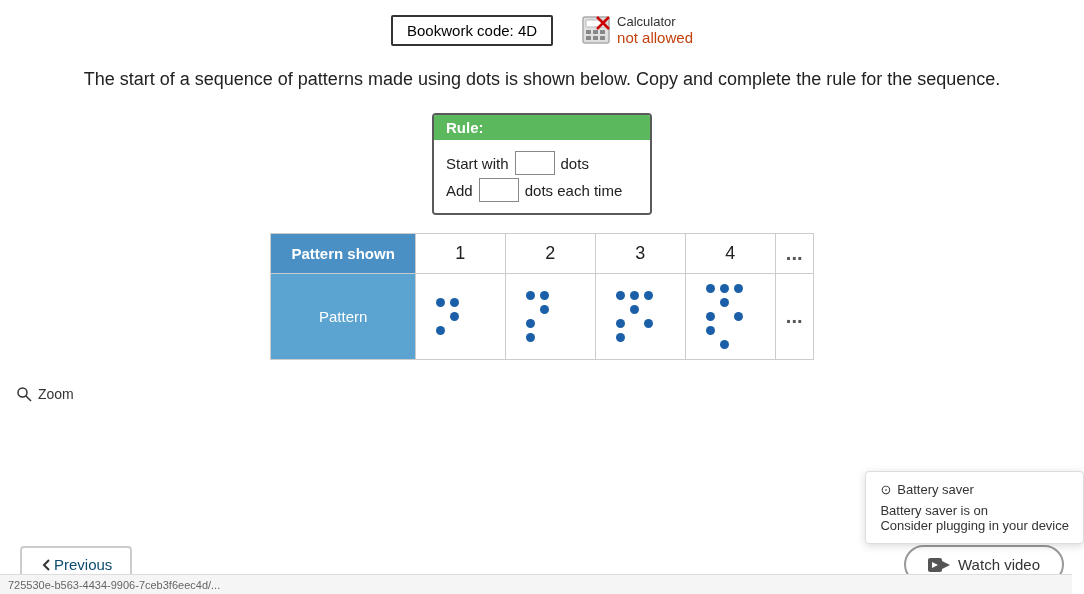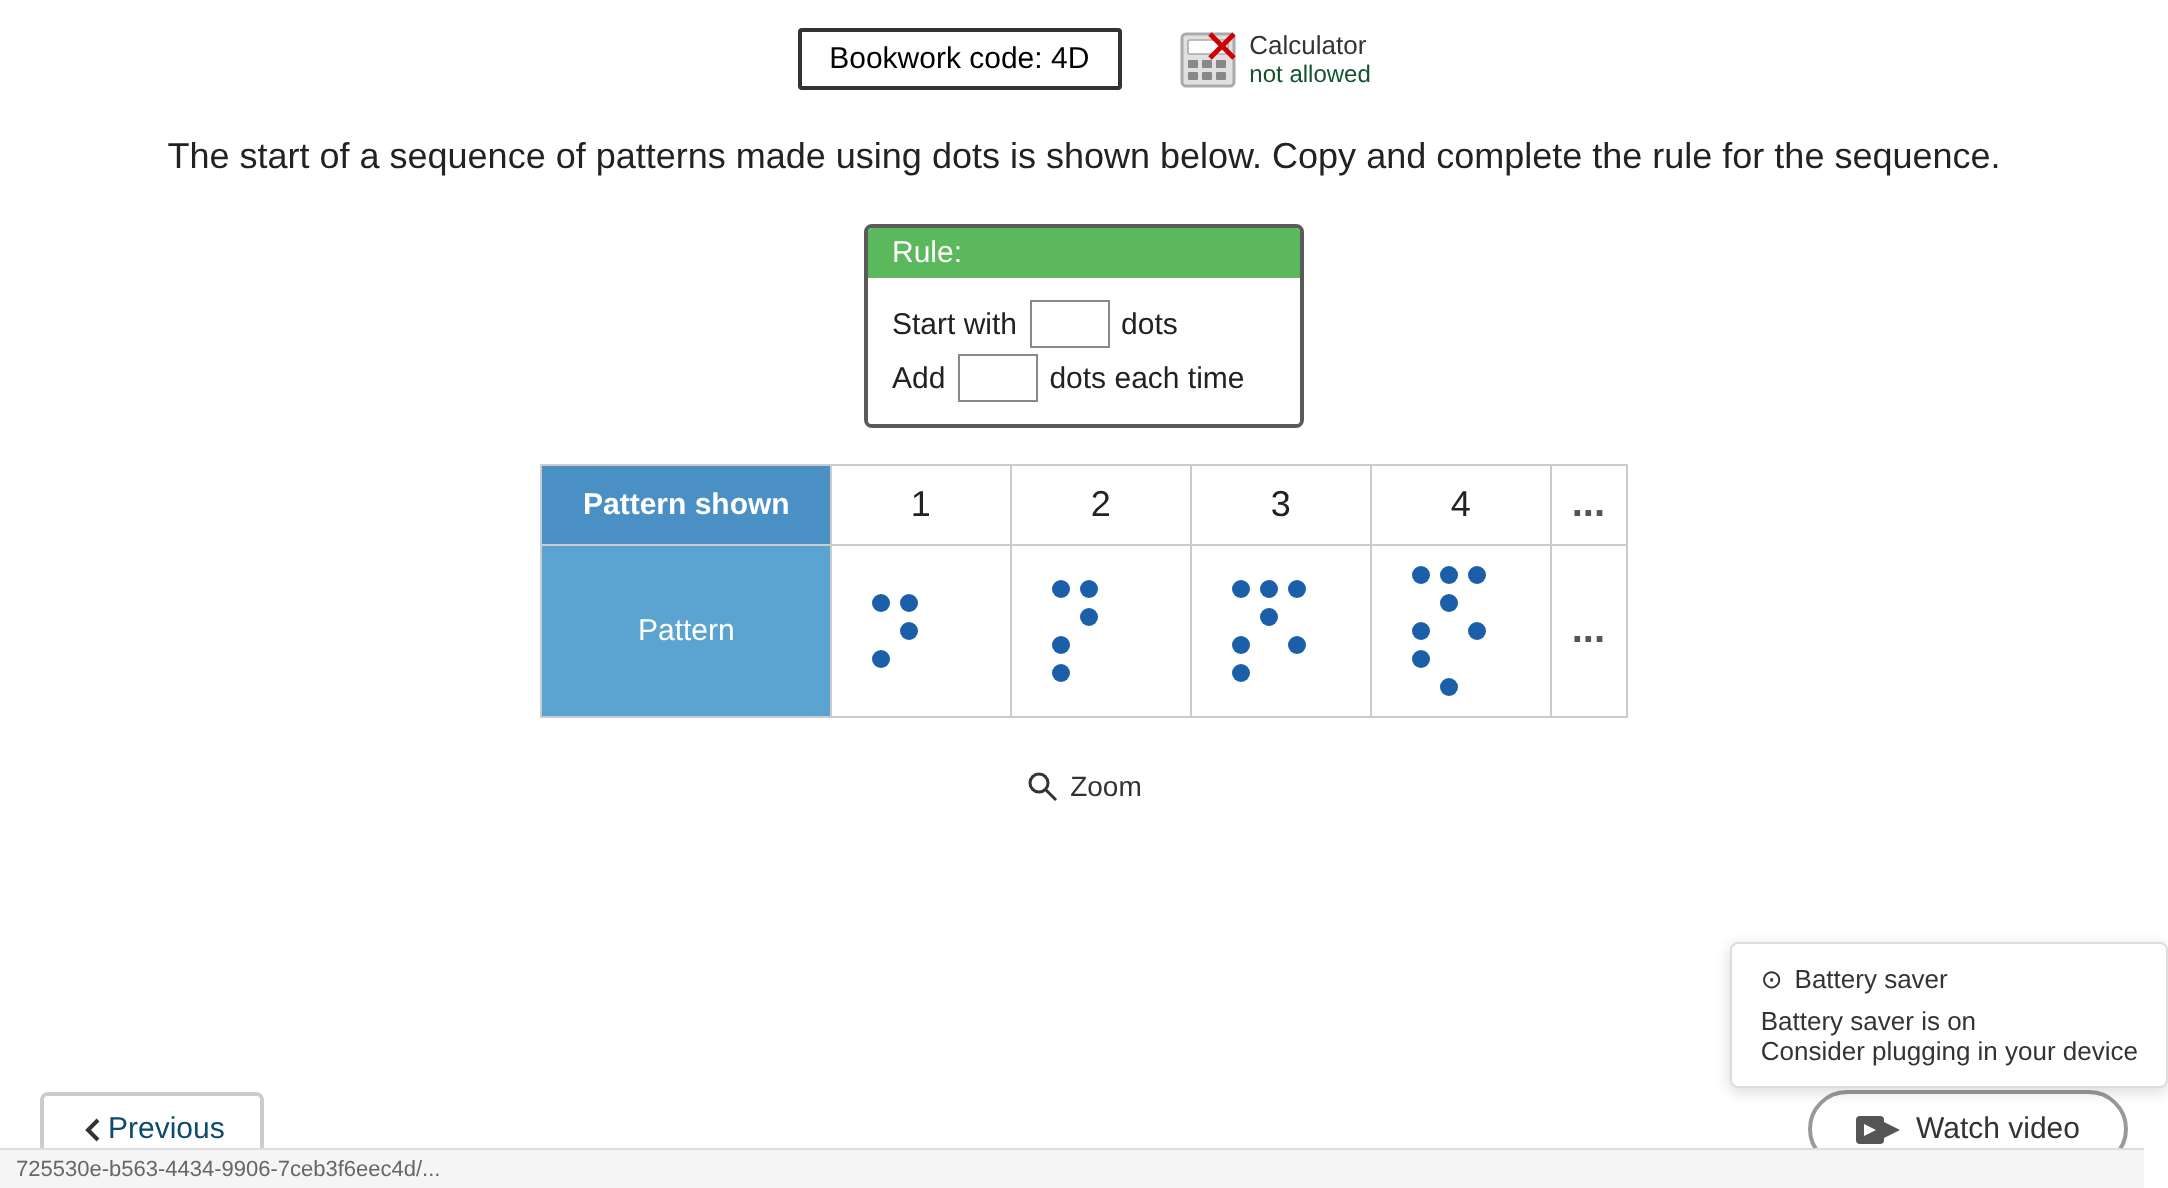--- a/index.html
+++ b/index.html
@@ -66,21 +66,21 @@
     .rule-box {
       border: 2px solid #5a5a5a;
       border-radius: 4px;
       overflow: hidden;
       min-width: 220px;
     }
 
     .rule-header {
       background: #5cb85c;
       color: white;
-      font-weight: normal;
+      font-weight: bold;
       font-size: 15px;
       padding: 4px 12px;
     }
 
     .rule-body {
       background: white;
       padding: 8px 12px;
       font-size: 15px;
       color: #222;
     }
@@ -211,21 +211,21 @@
     .p4 {
       display: grid;
       grid-template-columns: repeat(3, 9px);
       grid-template-rows: repeat(5, 9px);
       gap: 5px;
     }
 
     
     .bottom-controls {
       display: flex;
-      justify-content: center;
+      justify-content: flex-start;
       align-items: center;
       gap: 0;
       padding: 6px 4px;
       position: relative;
     }
 
     .zoom-btn {
       display: flex;
       align-items: center;
       gap: 6px;
@@ -336,21 +336,21 @@
           <rect x="5" y="21" width="5" height="4" rx="0.5" fill="#888"></rect>
           <rect x="12" y="21" width="5" height="4" rx="0.5" fill="#888"></rect>
           <rect x="19" y="21" width="5" height="4" rx="0.5" fill="#888"></rect>
 
           <line x1="16" y1="2" x2="28" y2="14" stroke="#cc0000" stroke-width="2.5"></line>
           <line x1="28" y1="2" x2="16" y2="14" stroke="#cc0000" stroke-width="2.5"></line>
         </svg>
       </div>
       <div>
         <div style="font-weight:500;font-size:13px;">Calculator</div>
-        <div style="font-size:12px;color:#14532d;">not allowed</div>
+        <div style="font-size:15px;color:#c2410c;">not allowed</div>
       </div>
     </div>
   </div>
 
   <div class="question-text">The start of a sequence of patterns made using dots is shown below. Copy and complete the rule for the sequence.</div>
 
   <div class="rule-container">
     <div class="rule-box">
       <div class="rule-header">Rule:</div>
       <div class="rule-body">

